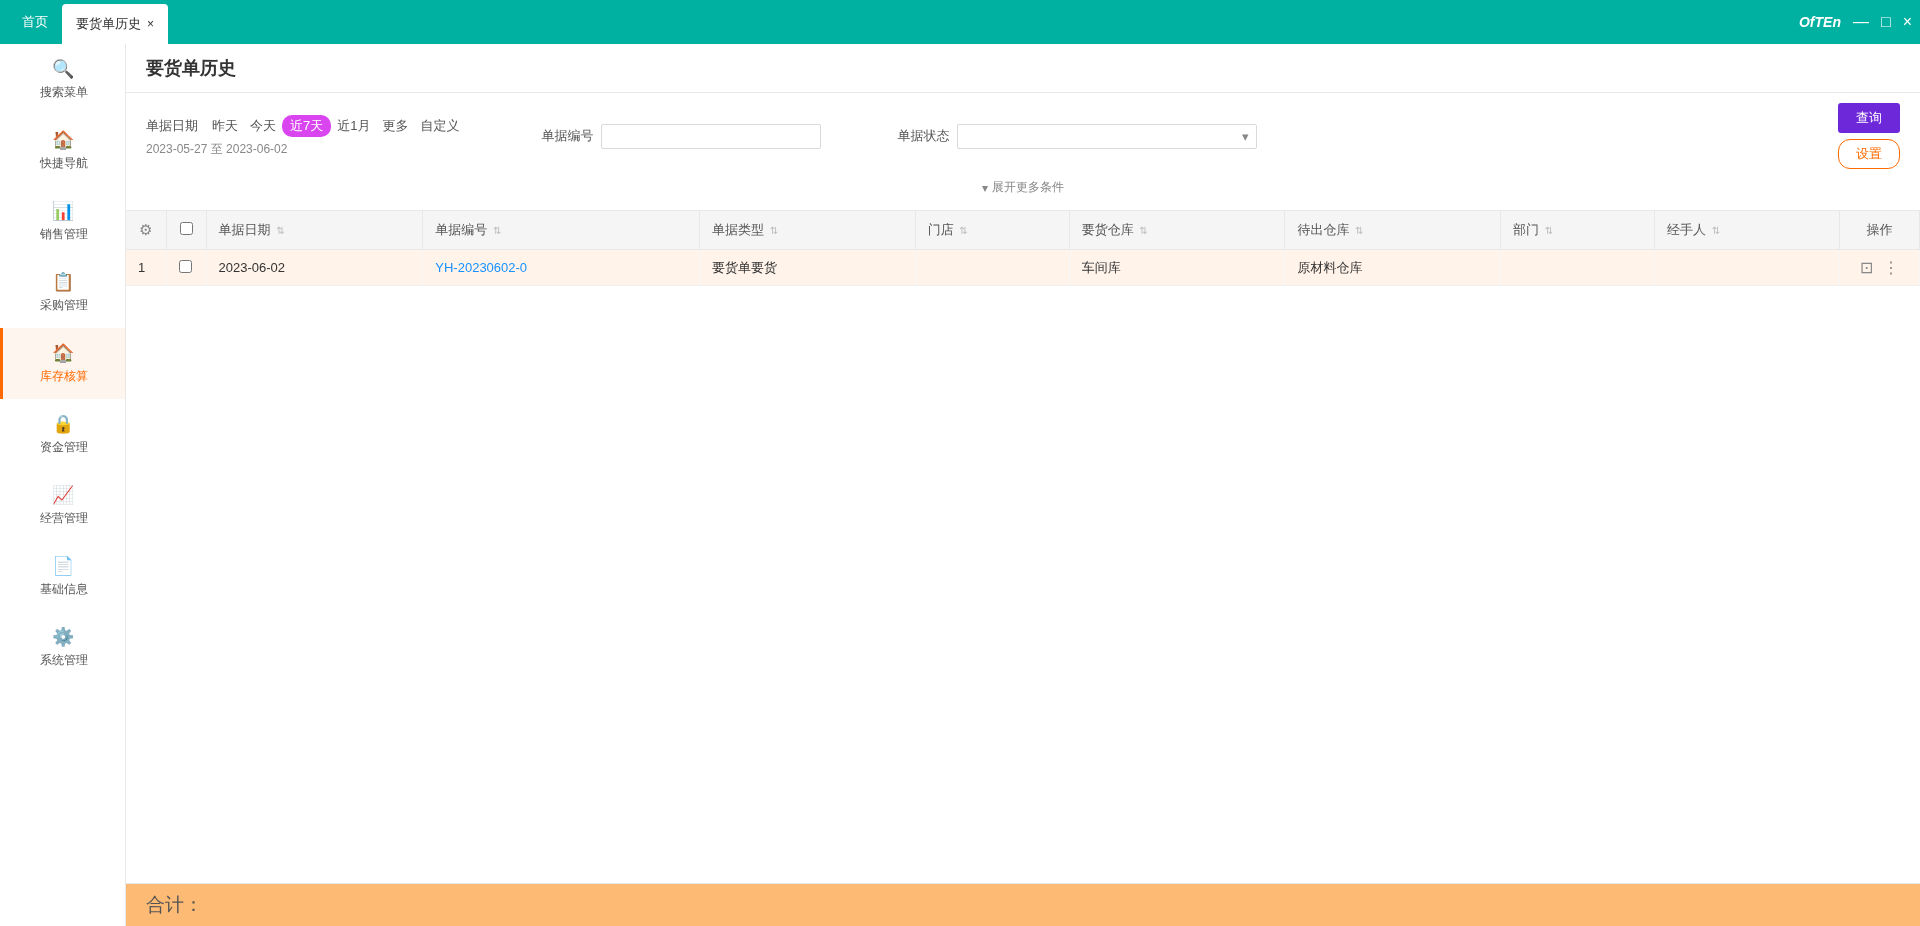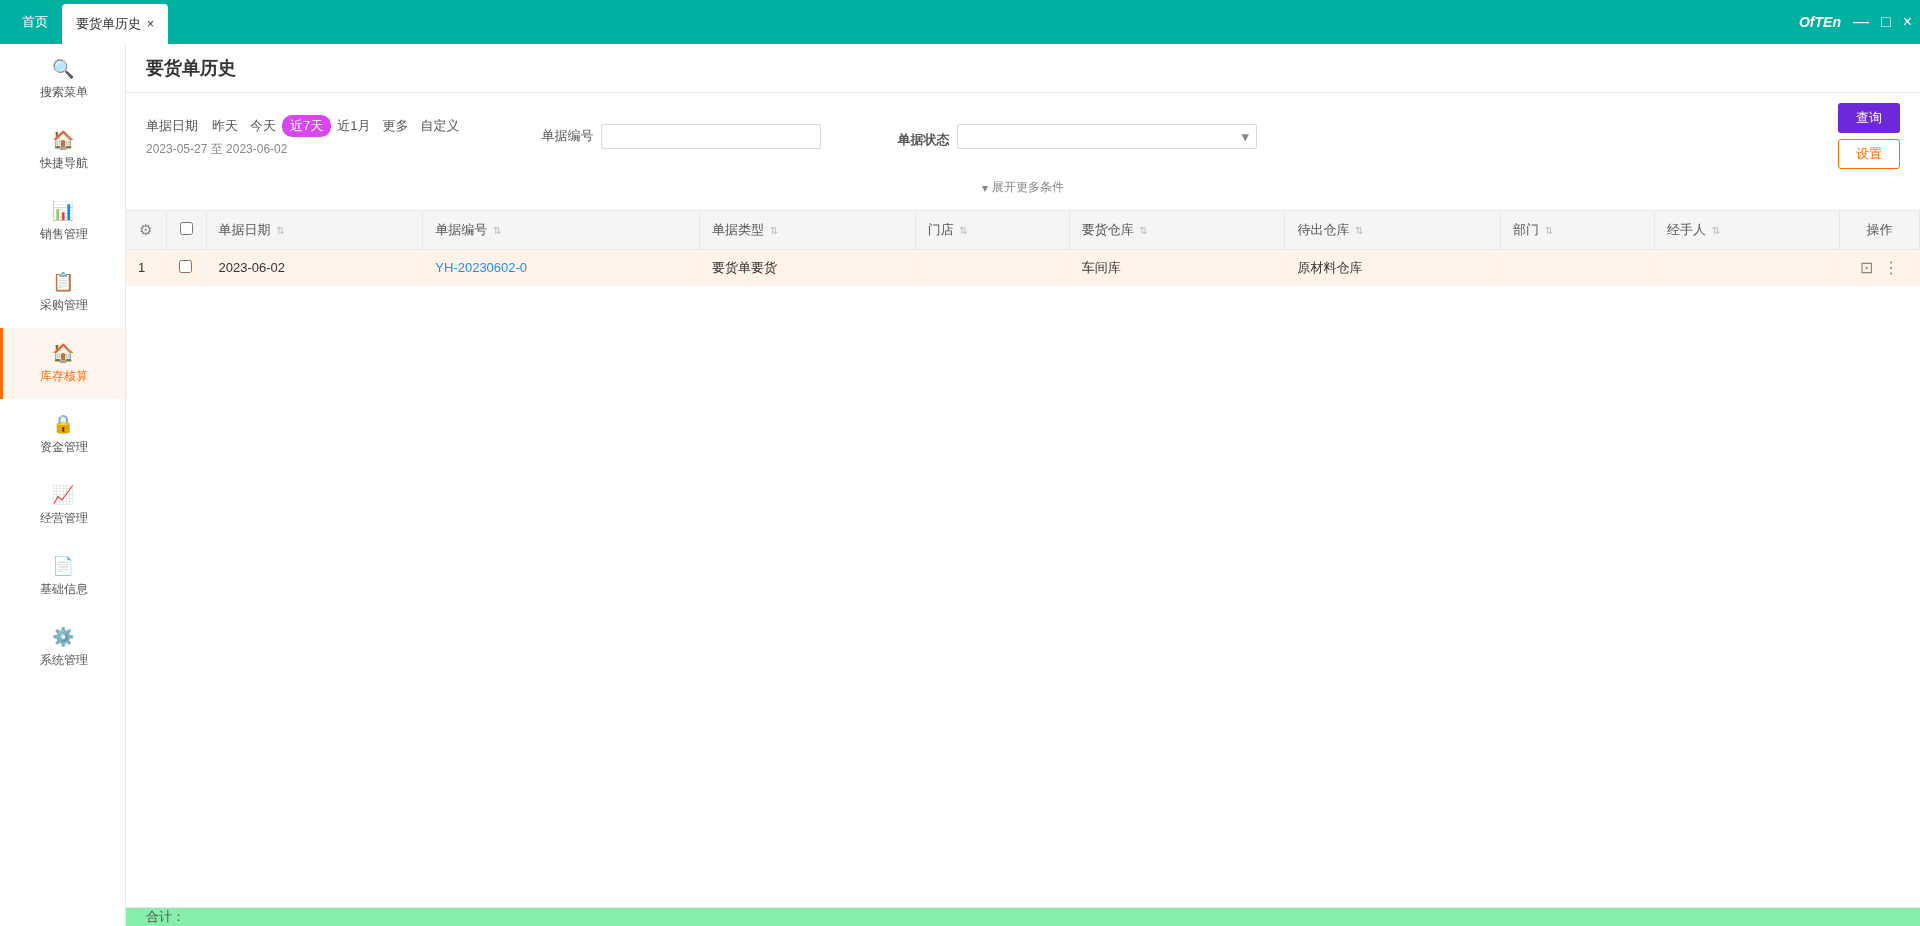--- a/index.html
+++ b/index.html
@@ -126,21 +126,21 @@
       padding: 6px 18px;
       border-radius: 3px;
       cursor: pointer;
       font-size: 13px;
     }
     .btn-setting {
       background: white;
       color: #ff6a00;
       border: 1px solid #ff6a00;
       padding: 5px 16px;
-      border-radius: 3px;
+      border-radius: 12px;
       cursor: pointer;
       font-size: 13px;
     }
     .display-toggle {
       display: flex;
       align-items: center;
       gap: 4px;
       font-size: 13px;
       cursor: pointer;
       color: #555;
@@ -257,23 +257,23 @@
     }
     tbody tr.highlighted { background: #fff3ea; }
     .link-text { color: #1890ff; cursor: pointer; text-decoration: none; }
     .settings-col { width: 40px; text-align: center; }
     .checkbox-col { width: 40px; text-align: center; }
     .ops-col { width: 80px; text-align: center; }
     .gear-icon { cursor: pointer; color: #888; font-size: 15px; }
 
     
     .footer-summary {
-      background: #86efac;
-      padding: 0 20px;
-      font-size: 13px;
+      background: #fdba74;
+      padding: 8px 20px;
+      font-size: 19px;
       color: #555;
       border-top: 1px solid #e8e8e8;
       flex-shrink: 0;
     }
 
     .pagination-bar {
       background: white;
       padding: 8px 20px;
       display: flex;
       align-items: center;
@@ -394,21 +394,21 @@
             </div>
           </div>
           <span class="date-range-text">2023-05-27 至 2023-06-02</span>
         </div>
 
         <div style="display:flex;align-items:center;gap:8px;margin-left:60px;">
           <span class="filter-label">单据编号</span>
           <input class="filter-input" type="text" style="width: 220px;">
         </div>
 
-        <div style="display:flex;align-items:flex-end;gap:8px;margin-left:60px;font-weight:bold;">
+        <div style="display:flex;align-items:center;gap:8px;margin-left:60px;">
           <span class="filter-label">单据状态</span>
           <div class="filter-select-wrap" style="width:300px;">
             <span></span>
             <span class="chevron">▾</span>
           </div>
         </div>
 
         <div class="filter-actions">
           <button class="btn-query">查询</button>
           <button class="btn-setting">设置</button>

